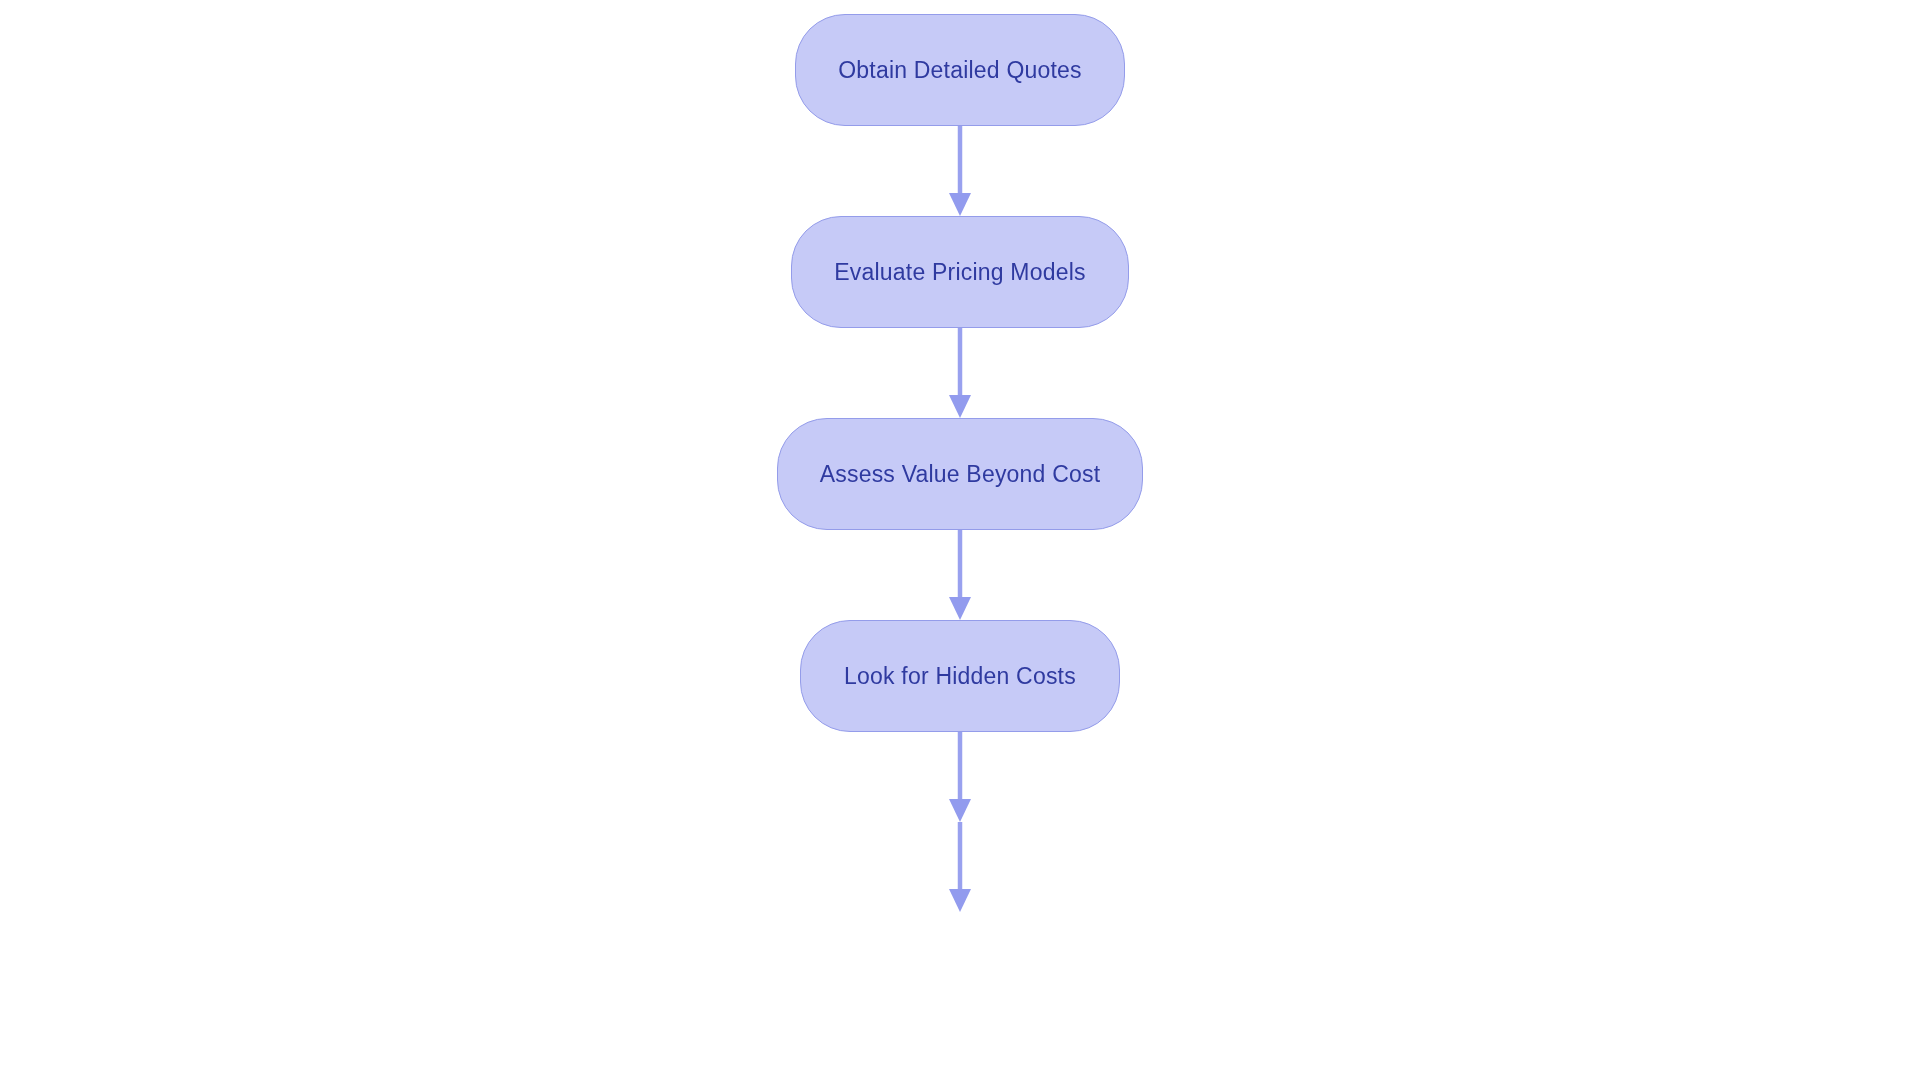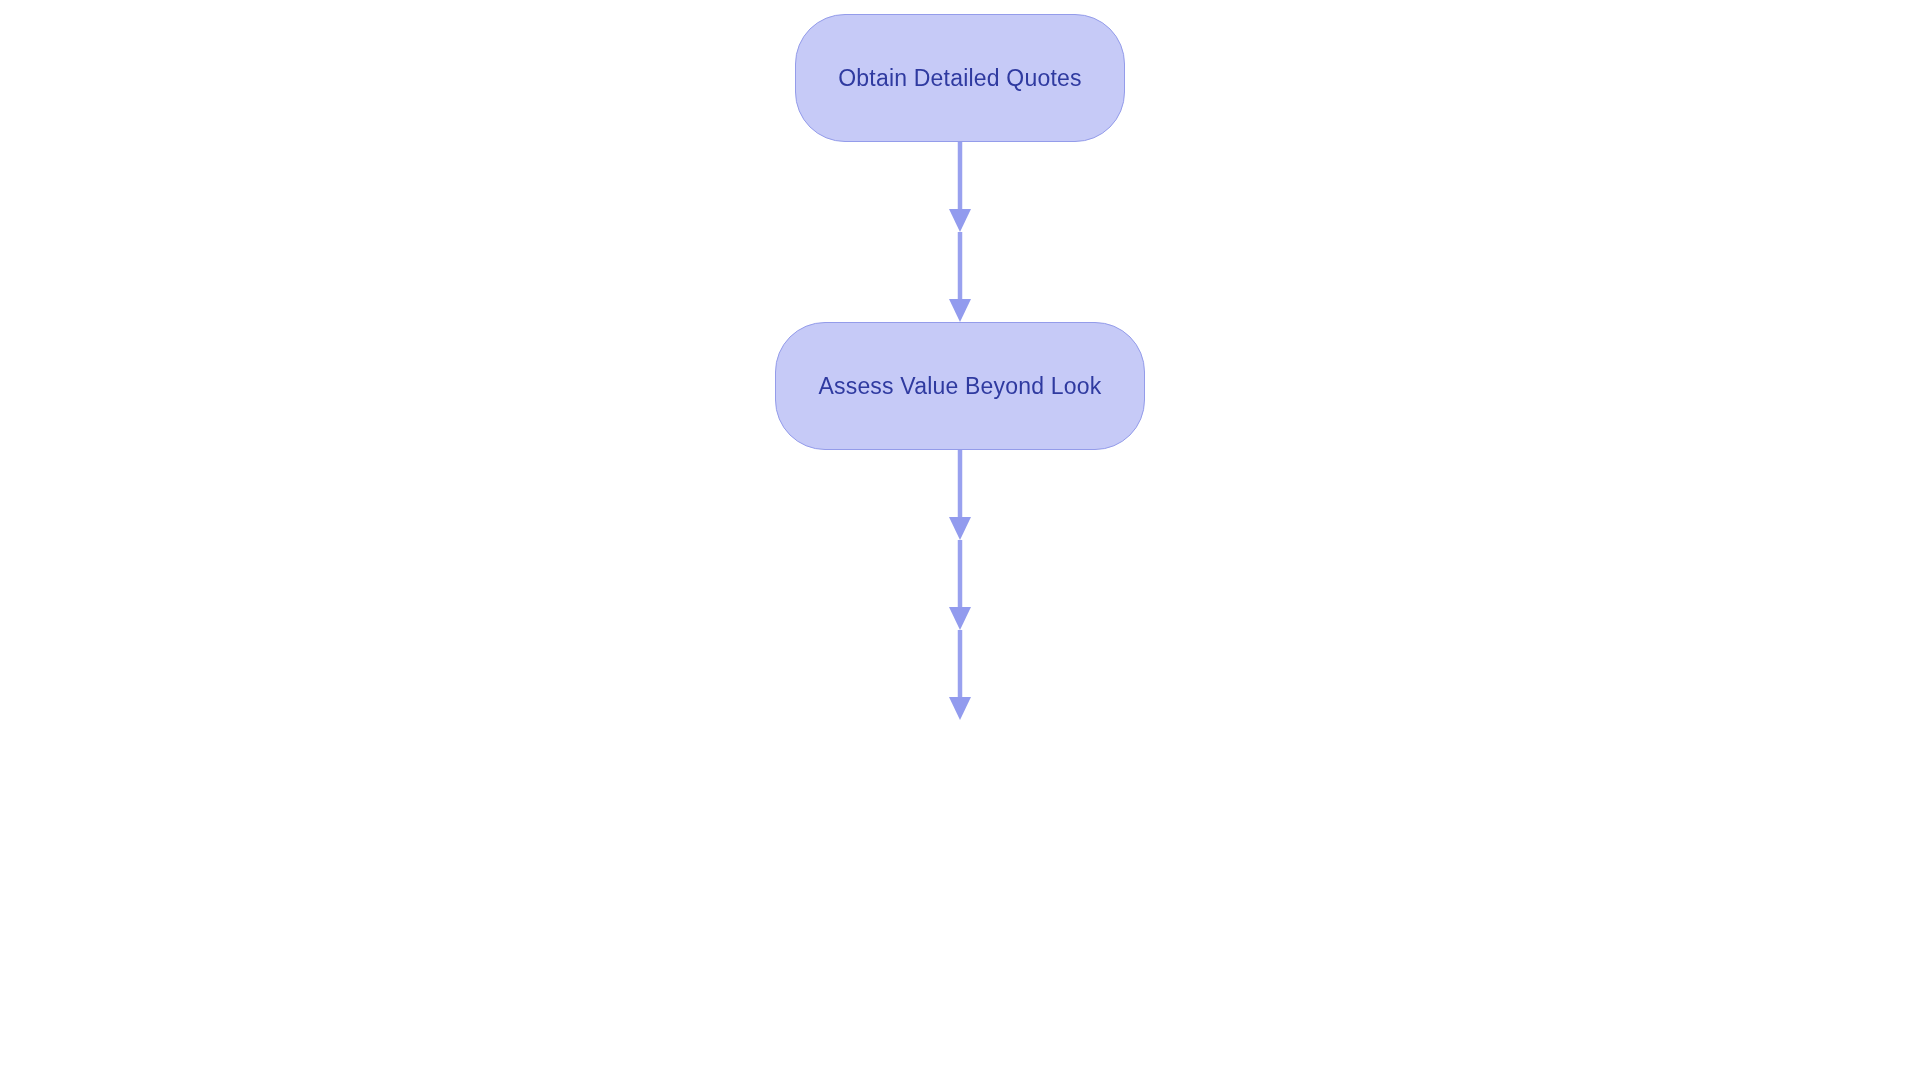--- a/index.html
+++ b/index.html
@@ -19,21 +19,21 @@
     width: 1920px;
     height: 1083px;
     background: var(--bg);
     display: flex;
     flex-direction: column;
     align-items: center;
     padding-top: 14px;
     overflow: hidden;
   }
   .flow-node {
-    height: 128px;
+    height: 112px;
     min-width: 320px;
     padding: 0 42px;
     border-radius: 50px;
     background: var(--node-fill);
     border: 1.5px solid var(--node-border);
     display: flex;
     align-items: center;
     justify-content: center;
     flex: 0 0 auto;
   }
@@ -64,39 +64,45 @@
     <span class="flow-node-label">Obtain Detailed Quotes</span>
   </div>
 
   <div class="connector">
     <svg width="28" height="90" viewBox="0 0 28 90">
       <line x1="14" y1="0" x2="14" y2="69" stroke="var(--arrow-color)" stroke-width="4.5"></line>
       <polygon points="3,67 25,67 14,90" fill="var(--arrowhead-color)"></polygon>
     </svg>
   </div>
 
+  <div class="flow-node">
+    <span class="flow-node-label">Evaluate Pricing Models</span>
+  </div>
 
   <div class="connector">
     <svg width="28" height="90" viewBox="0 0 28 90">
       <line x1="14" y1="0" x2="14" y2="69" stroke="var(--arrow-color)" stroke-width="4.5"></line>
       <polygon points="3,67 25,67 14,90" fill="var(--arrowhead-color)"></polygon>
     </svg>
   </div>
 
   <div class="flow-node">
-    <span class="flow-node-label">Assess Value Beyond Look</span>
+    <span class="flow-node-label">Assess Value Beyond Cost</span>
   </div>
 
   <div class="connector">
     <svg width="28" height="90" viewBox="0 0 28 90">
       <line x1="14" y1="0" x2="14" y2="69" stroke="var(--arrow-color)" stroke-width="4.5"></line>
       <polygon points="3,67 25,67 14,90" fill="var(--arrowhead-color)"></polygon>
     </svg>
   </div>
 
+  <div class="flow-node">
+    <span class="flow-node-label">Look for Hidden Costs</span>
+  </div>
 
   <div class="connector">
     <svg width="28" height="90" viewBox="0 0 28 90">
       <line x1="14" y1="0" x2="14" y2="69" stroke="var(--arrow-color)" stroke-width="4.5"></line>
       <polygon points="3,67 25,67 14,90" fill="var(--arrowhead-color)"></polygon>
     </svg>
   </div>
 
 
   <div class="connector">

